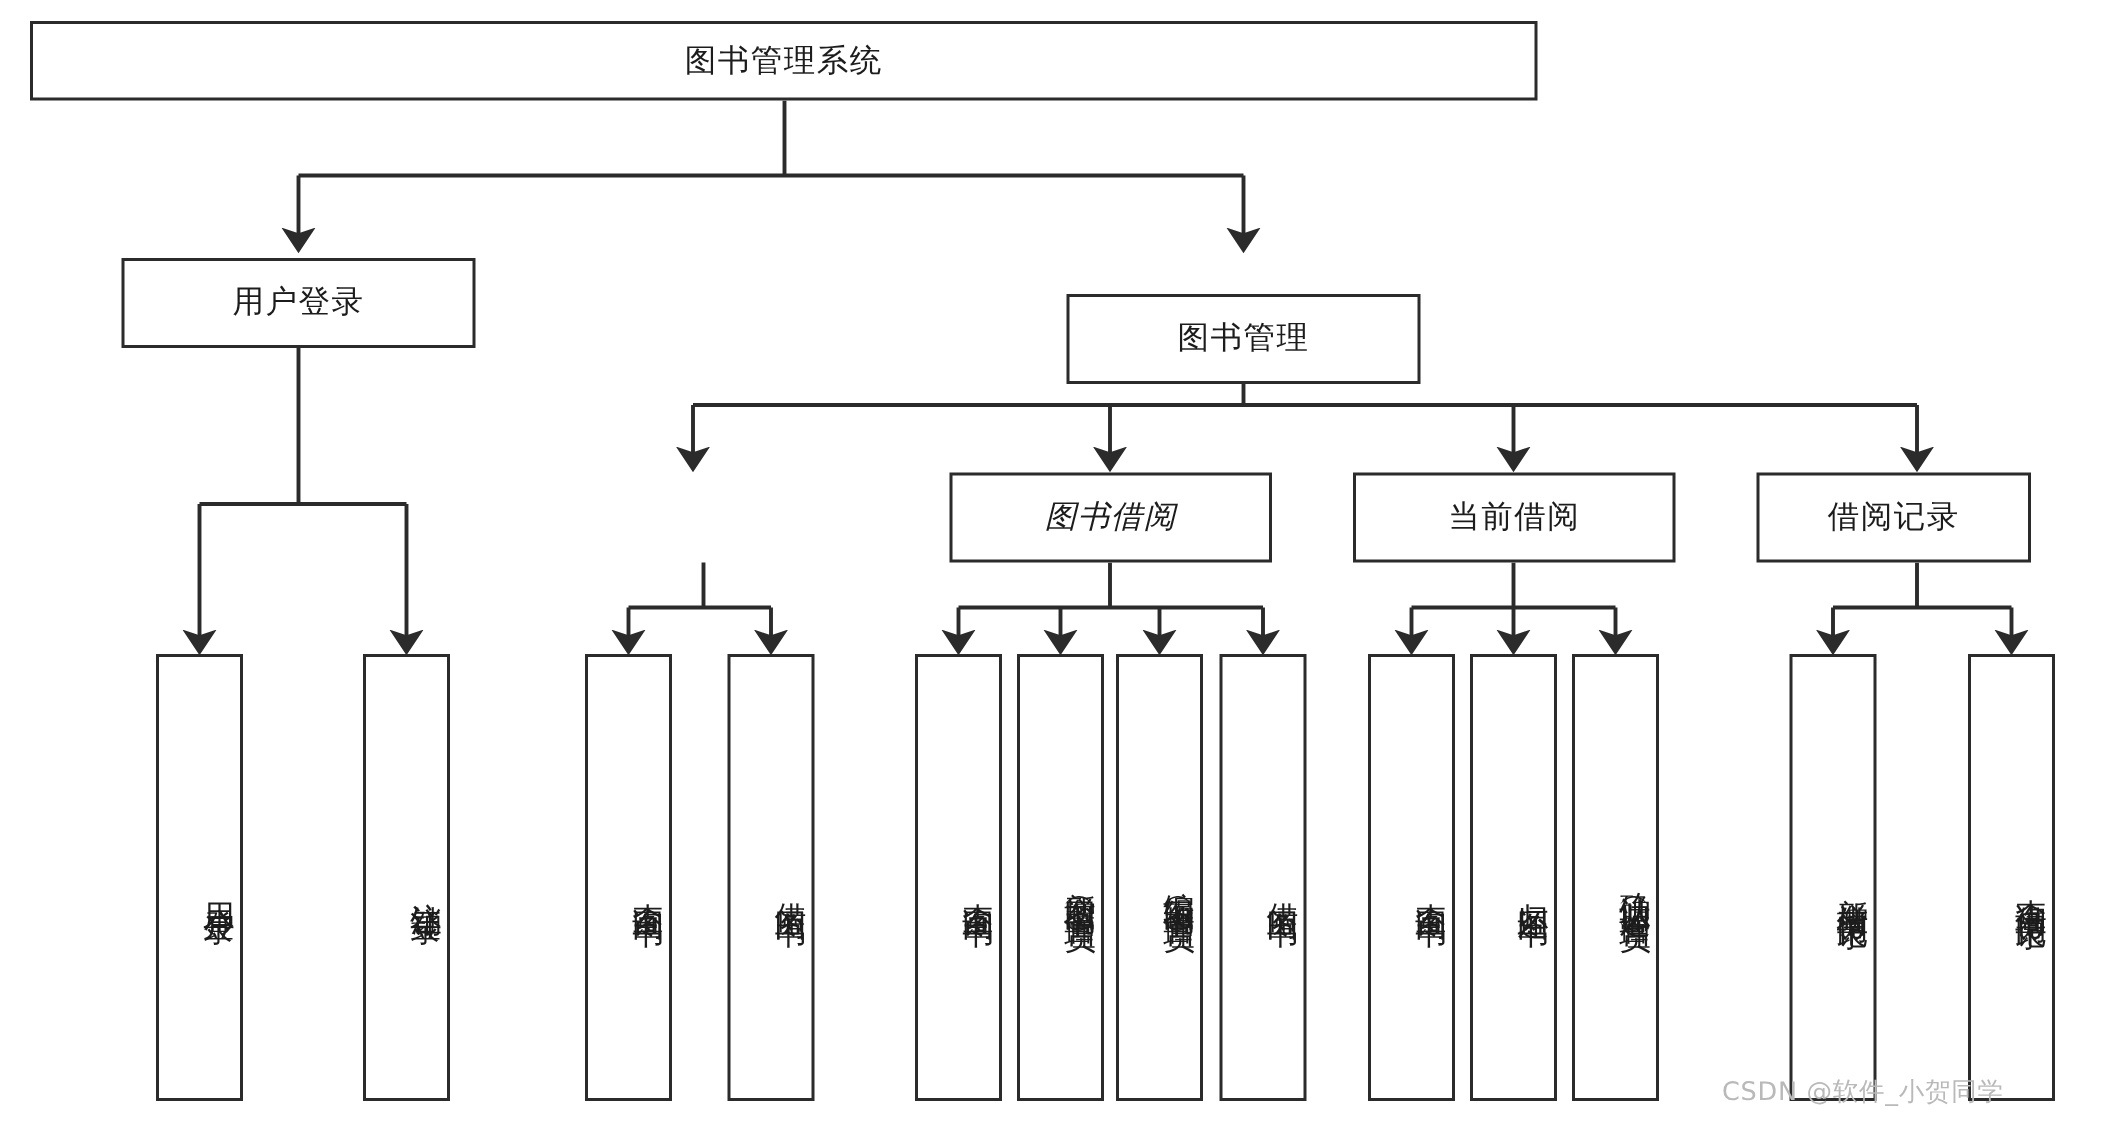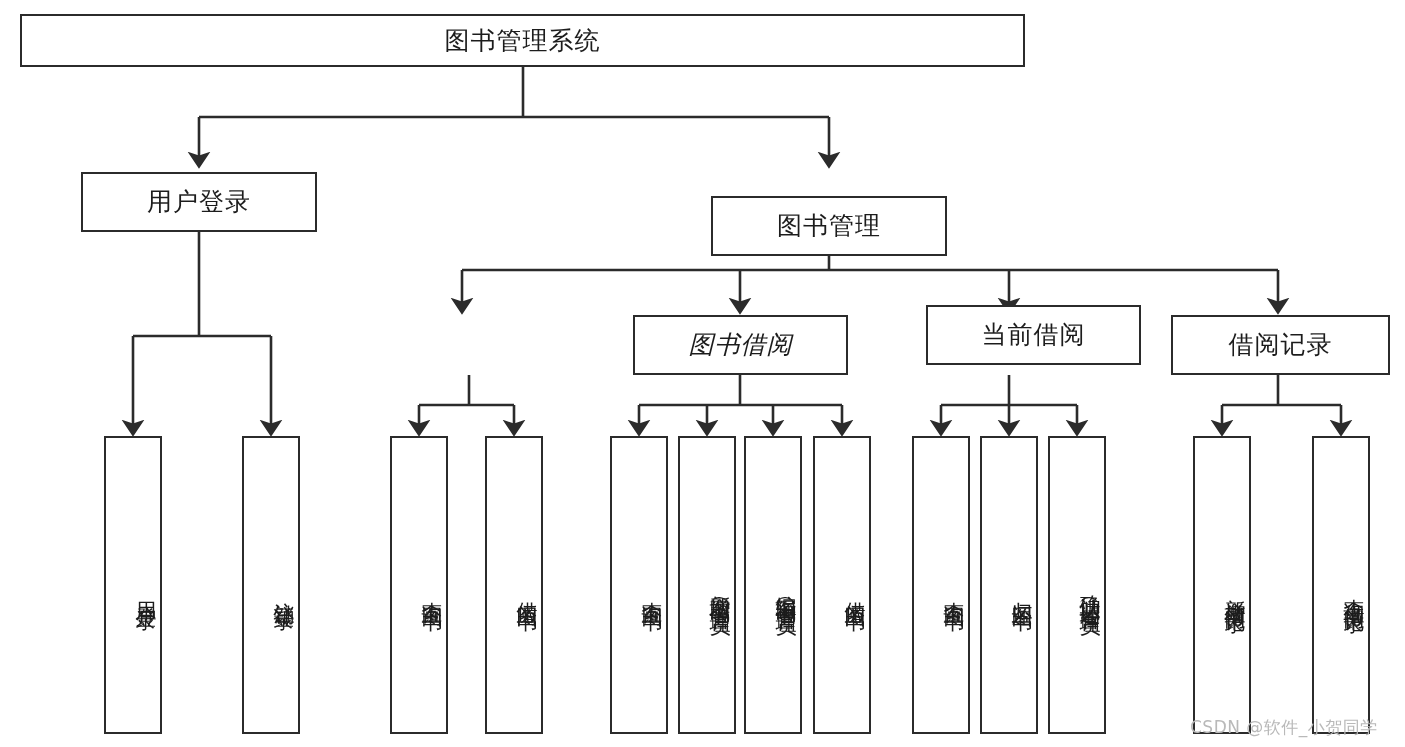--- a/index.html
+++ b/index.html
@@ -30,21 +30,21 @@
     position: absolute;
     box-sizing: border-box;
     background: #ffffff;
     border: 2px solid #2b2b2b;
     display: flex;
     align-items: center;
     justify-content: center;
     color: #1c1c1c;
   }
   .node.horiz {
-    font-size: 25px;
+    font-size: 21px;
     letter-spacing: 1px;
     line-height: 1.2;
   }
   .node.vert {
     writing-mode: vertical-rl;
     text-orientation: upright;
     font-size: 21px;
     line-height: 1.35;
     letter-spacing: 3px;
     align-items: flex-start;
@@ -127,24 +127,24 @@
   <div class="node horiz" style="left:81px; top:172px; width:236px; height:60px;">
     <span>用户登录</span>
   </div>
   <div class="node horiz" style="left:711px; top:172px; width:236px; height:60px;margin-top:24px;">
     <span>图书管理</span>
   </div>
 
   <div class="node horiz" style="left:633px; top:315px; width:215px; height:60px;font-style:italic;">
     <span>图书借阅</span>
   </div>
-  <div class="node horiz" style="left:902px; top:305px; width:215px; height:60px;margin-left:24px;">
+  <div class="node horiz" style="left:902px; top:315px; width:215px; height:60px;">
     <span>当前借阅</span>
   </div>
-  <div class="node horiz" style="left:1171px; top:315px; width:219px; height:60px;">
+  <div class="node horiz" style="left:1171px; top:315px; width:183px; height:60px;">
     <span>借阅记录</span>
   </div>
 
   <div class="node vert" style="left:104px; top:436px; width:58px; height:298px;">
     <span class="vlabel">用户登录</span>
   </div>
   <div class="node vert" style="left:242px; top:436px; width:58px; height:298px;">
     <span class="vlabel">注销登录</span>
   </div>
 
@@ -178,15 +178,15 @@
     <span class="vlabel">确认归还（管理员）</span>
   </div>
 
   <div class="node vert" style="left:1193px; top:436px; width:58px; height:298px;">
     <span class="vlabel">新增借阅记录</span>
   </div>
   <div class="node vert" style="left:1312px; top:436px; width:58px; height:298px;">
     <span class="vlabel">查询借阅记录</span>
   </div>
 
-  <div class="watermark" style="left:1190px; top:716px;">CSDN @软件_小贺同学</div>
+  <div class="watermark" style="left:1148px; top:716px;">CSDN @软件_小贺同学</div>
 
 </div>
 
 </body></html>

